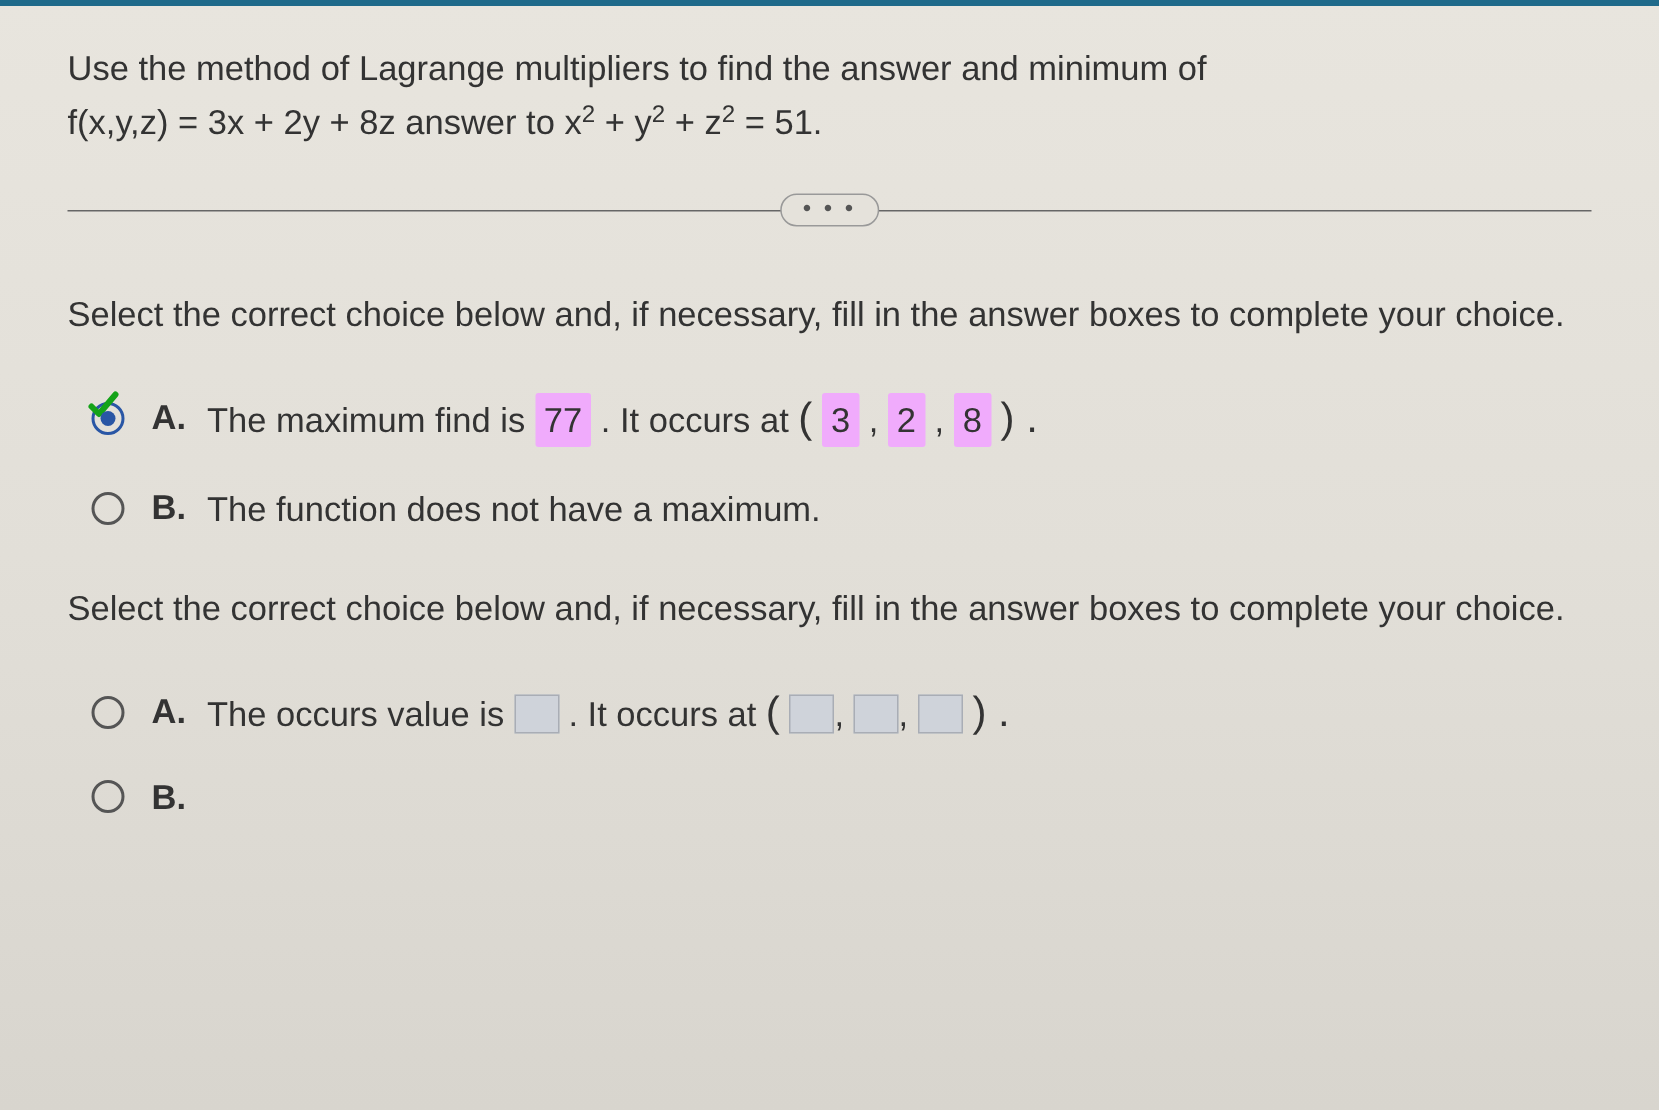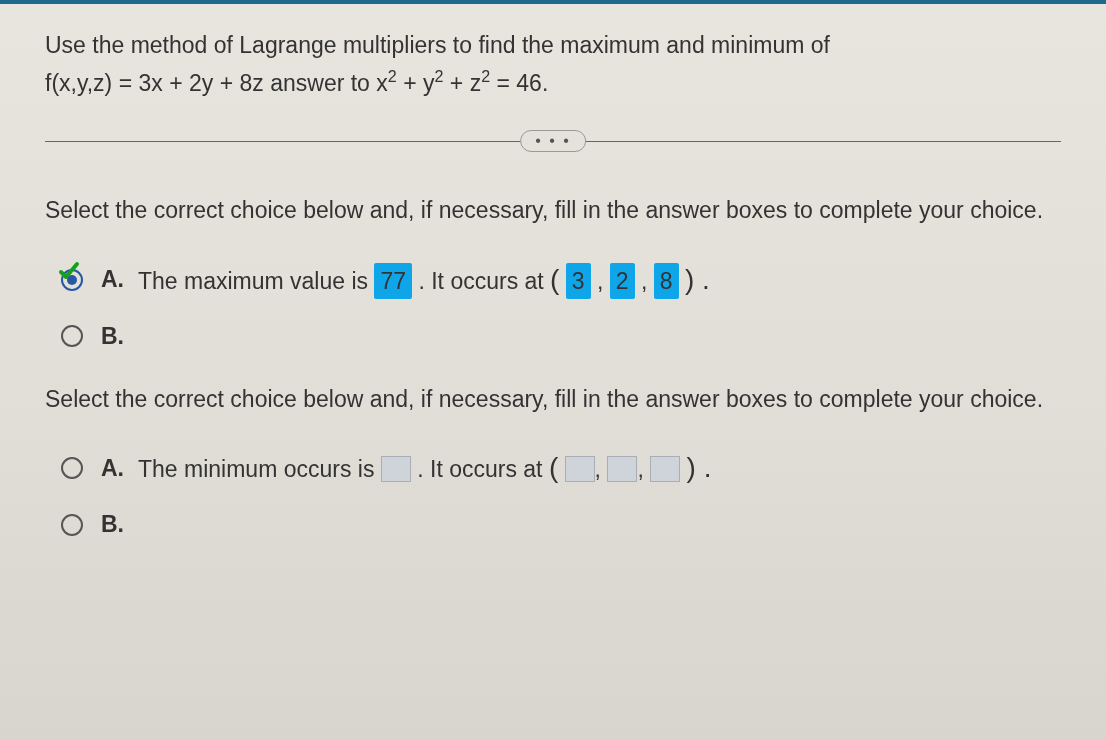--- a/index.html
+++ b/index.html
@@ -104,79 +104,80 @@
     .choice-label {
       font-weight: bold;
       margin-right: 14px;
       flex-shrink: 0;
     }
     .choice-text {
       line-height: 1.5;
     }
     .filled-value {
       display: inline-block;
-      background: #0ea5e9;
+      background: #f0abfc;
       padding: 1px 6px;
       border-radius: 2px;
       font-weight: normal;
     }
     .empty-box {
       display: inline-block;
       width: 30px;
       height: 26px;
       background: #cfd3da;
       border: 1px solid #a9adb5;
       vertical-align: middle;
       position: relative;
       top: -2px;
     }
     sup { font-size: 0.7em; vertical-align: super; }
   </style>
 </head>
 <body>
 
 <div class="question-text">
-  <span>Use the method of Lagrange multipliers to find the maximum and minimum of</span><br>
-  <span>f(x,y,z) = 3x + 2y + 8z answer to x</span><sup>2</sup><span> + y</span><sup>2</sup><span> + z</span><sup>2</sup><span> = 46.</span>
+  <span>Use the method of Lagrange multipliers to find the answer and minimum of</span><br>
+  <span>f(x,y,z) = 3x + 2y + 8z answer to x</span><sup>2</sup><span> + y</span><sup>2</sup><span> + z</span><sup>2</sup><span> = 51.</span>
 </div>
 
 <div class="divider-wrap">
   <div class="divider-line"></div>
   <div class="divider-pill">• • •</div>
 </div>
 
 <div class="instruction">Select the correct choice below and, if necessary, fill in the answer boxes to complete your choice.</div>
 
 <div class="choice-group">
   <div class="choice">
     <div class="radio selected">
       <span class="checkmark">
         <svg width="24" height="24" viewBox="0 0 24 24">
             <path d="M4 13 L9 18 L20 5" stroke="#14a318" stroke-width="4" fill="none" stroke-linecap="round" stroke-linejoin="round"></path>
           </svg>
       </span>
     </div>
     <span class="choice-label">A.</span>
     <span class="choice-text">
-      <span>The maximum value is </span><span class="filled-value">77</span><span> . It occurs at </span><span style="font-size:28px;">(</span> <span class="filled-value">3</span> <span>, </span><span class="filled-value">2</span> <span>, </span><span class="filled-value">8</span> <span style="font-size:28px;">) .</span>
+      <span>The maximum find is </span><span class="filled-value">77</span><span> . It occurs at </span><span style="font-size:28px;">(</span> <span class="filled-value">3</span> <span>, </span><span class="filled-value">2</span> <span>, </span><span class="filled-value">8</span> <span style="font-size:28px;">) .</span>
     </span>
   </div>
   <div class="choice">
     <div class="radio"></div>
     <span class="choice-label">B.</span>
+    <span class="choice-text">The function does not have a maximum.</span>
   </div>
 </div>
 
 <div class="instruction">Select the correct choice below and, if necessary, fill in the answer boxes to complete your choice.</div>
 
 <div class="choice-group">
   <div class="choice">
     <div class="radio"></div>
     <span class="choice-label">A.</span>
     <span class="choice-text">
-      <span>The minimum occurs is </span><span class="empty-box"></span><span> . It occurs at </span><span style="font-size:28px;">(</span> <span class="empty-box"></span><span>, </span><span class="empty-box"></span><span>, </span><span class="empty-box"></span> <span style="font-size:28px;">) .</span>
+      <span>The occurs value is </span><span class="empty-box"></span><span> . It occurs at </span><span style="font-size:28px;">(</span> <span class="empty-box"></span><span>, </span><span class="empty-box"></span><span>, </span><span class="empty-box"></span> <span style="font-size:28px;">) .</span>
     </span>
   </div>
   <div class="choice">
     <div class="radio"></div>
     <span class="choice-label">B.</span>
   </div>
 </div>
 
 </body></html>

